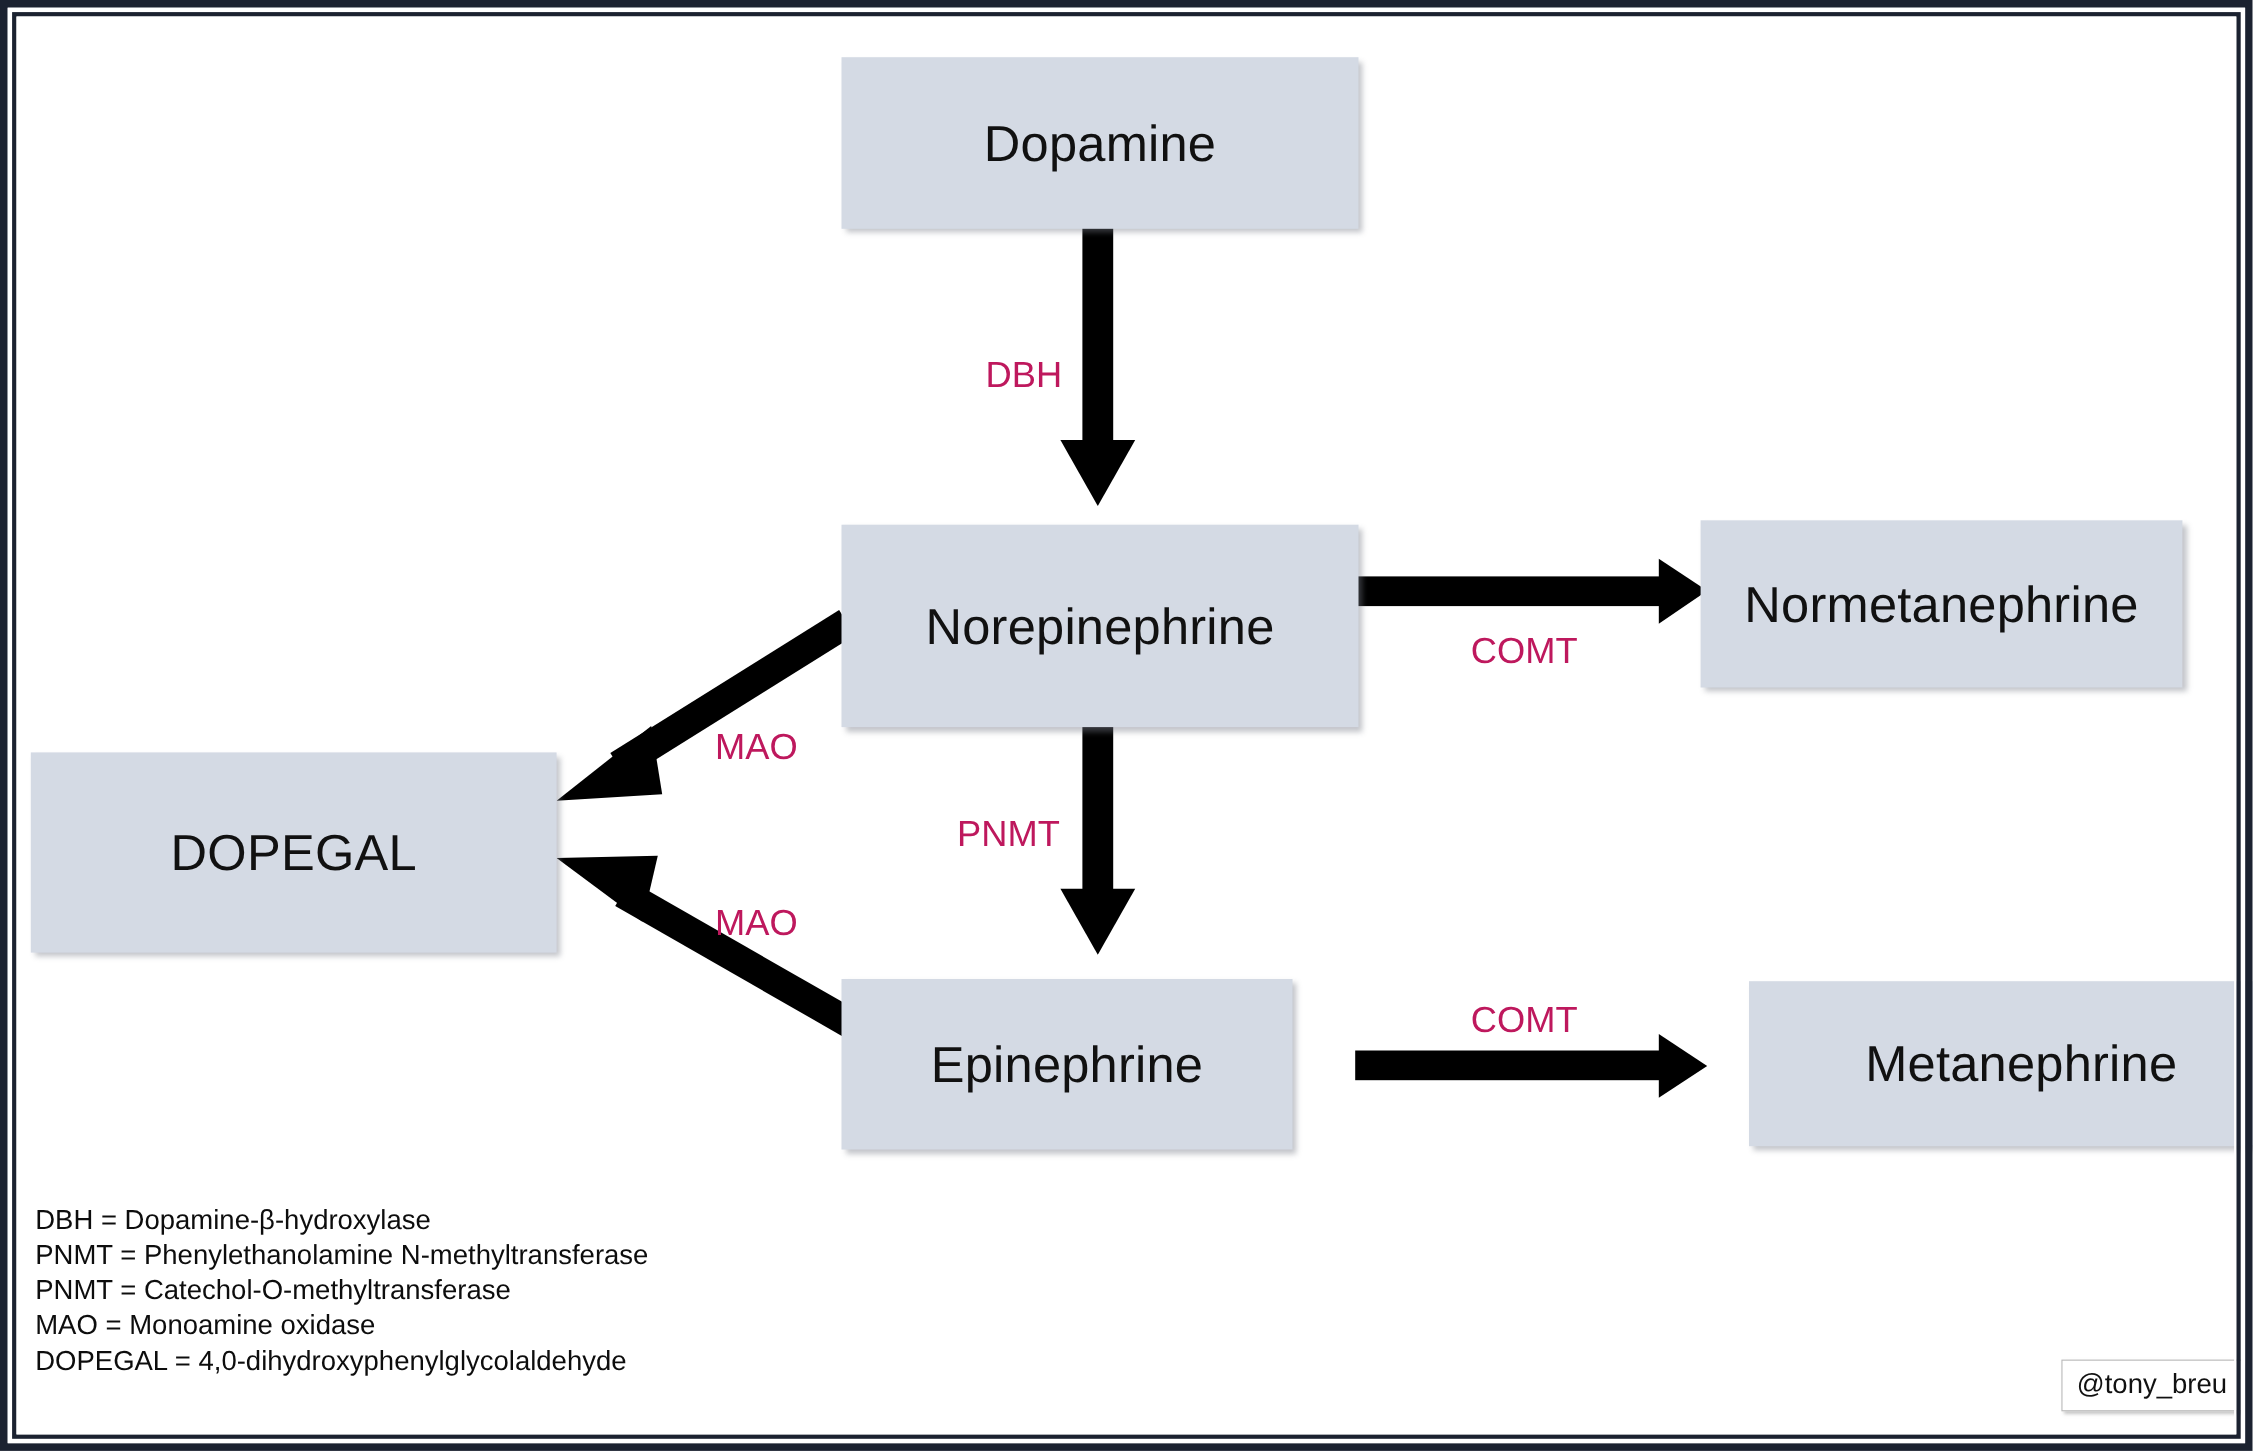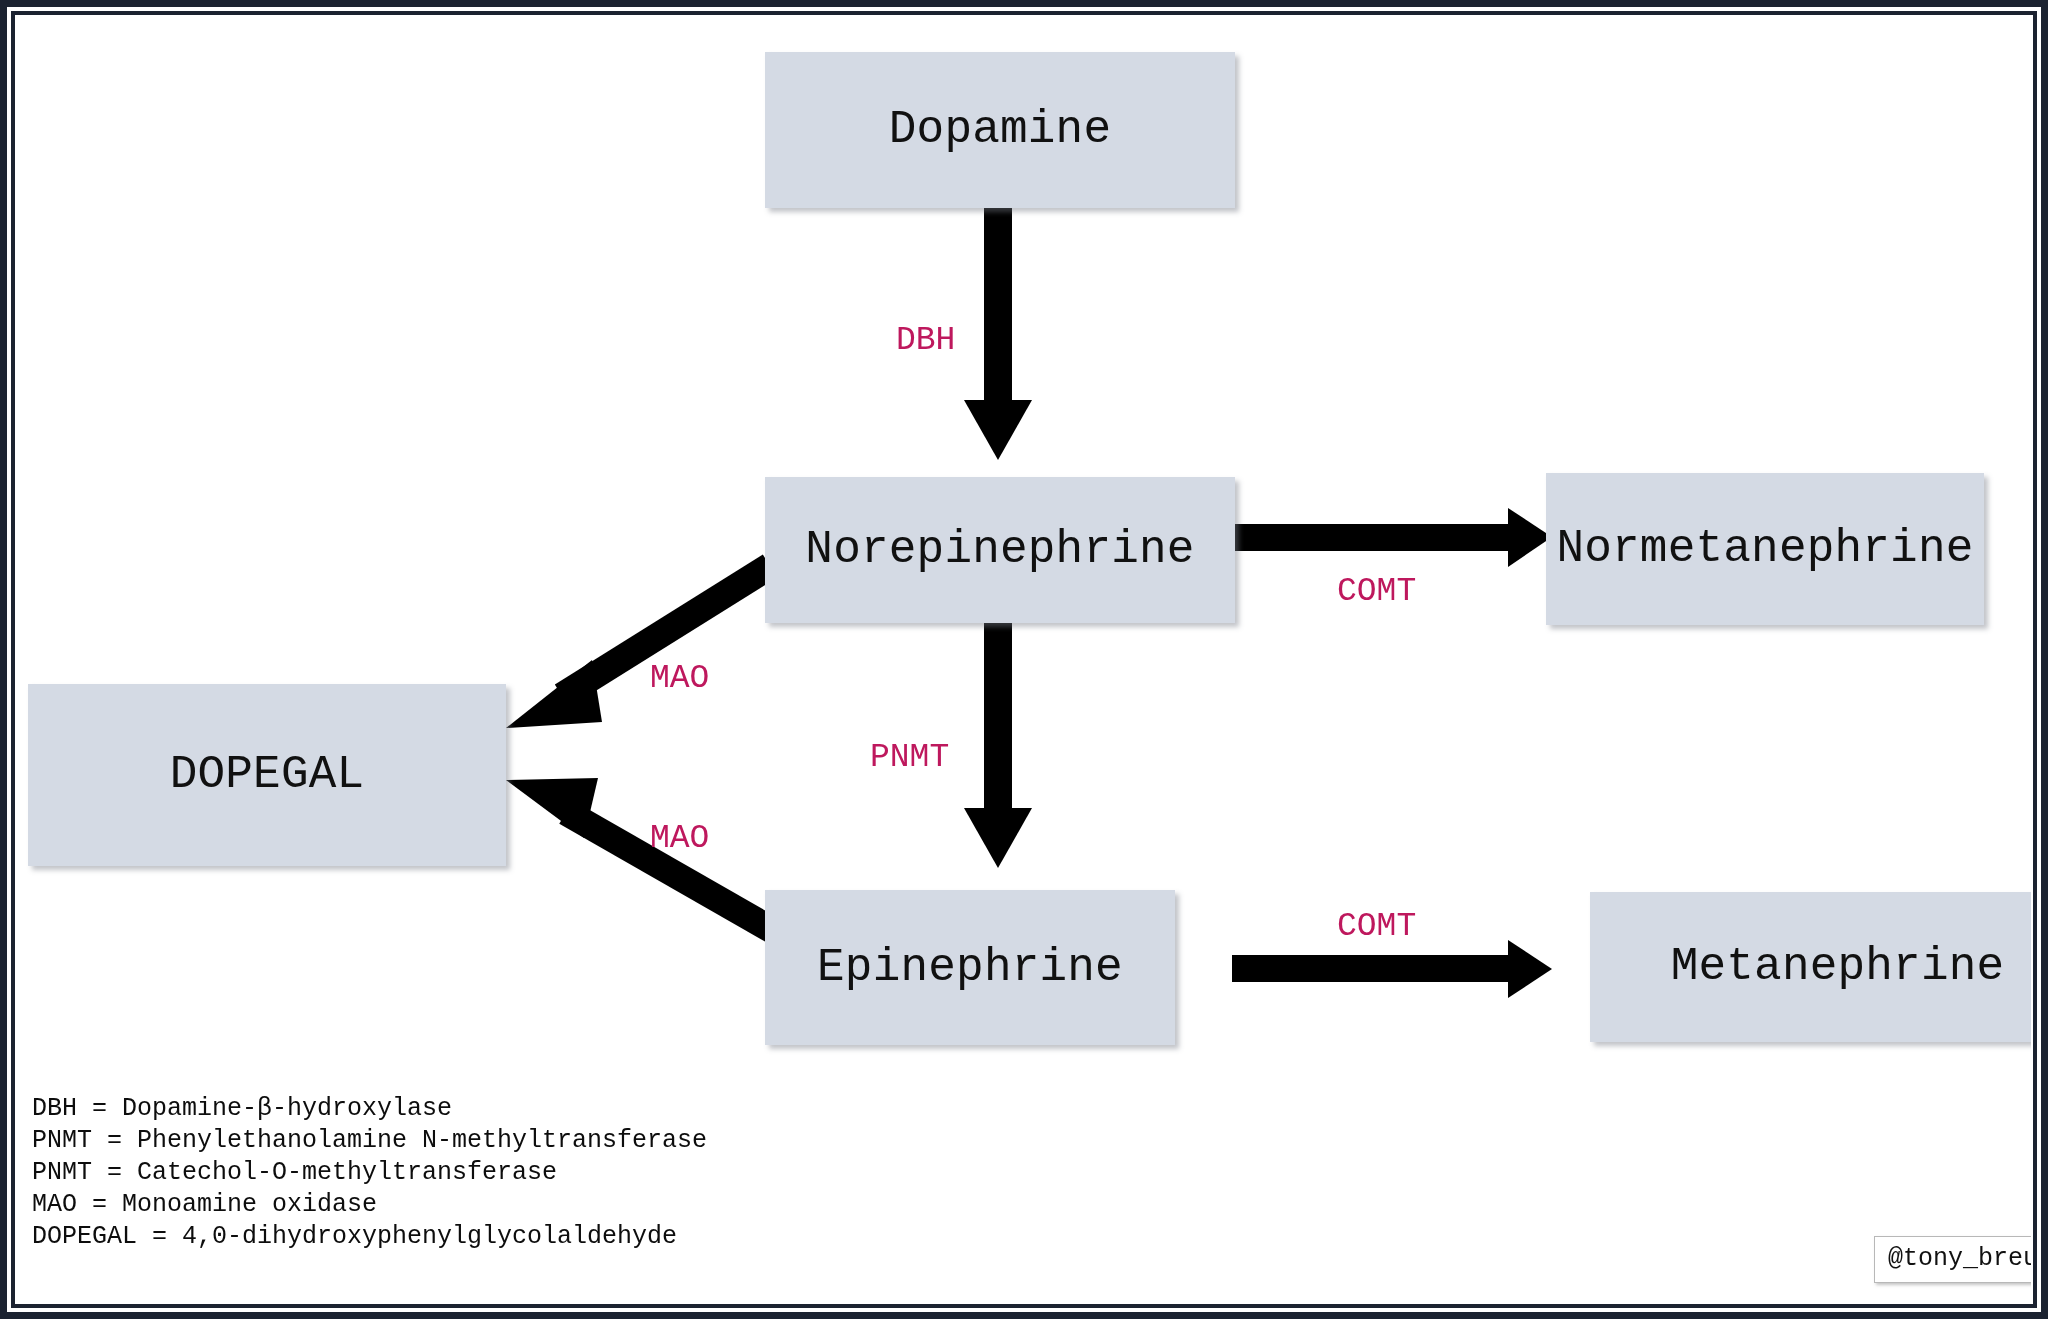--- a/index.html
+++ b/index.html
@@ -6,21 +6,21 @@
     margin: 0;
     padding: 0;
     background: #ffffff;
   }
   #canvas {
     position: relative;
     width: 2048px;
     height: 1319px;
     background: #ffffff;
     overflow: hidden;
-    font-family: Liberation Mono, monospace;
+    font-family: Liberation Sans, sans-serif;
   }
   
   .frame-outer {
     position: absolute;
     left: 0; top: 0;
     width: 2048px; height: 1319px;
     box-sizing: border-box;
     border: 7px solid #1b2230;
     pointer-events: none;
     z-index: 60;
@@ -153,21 +153,21 @@
     <g>
       <line x1="772" y1="930" x2="566" y2="812" stroke="#000000" stroke-width="27"></line>
       <polygon points="506,780 598,778 584,838" fill="#000000"></polygon>
     </g>
   </svg>
 
   <div class="node" style="left:765px; top:52px; width:470px; height:156px;">
     <span class="node-label">Dopamine</span>
   </div>
 
-  <div class="node" style="left:765px; top:477px; width:470px; height:146px;">
+  <div class="node" style="left:765px; top:477px; width:470px; height:184px;">
     <span class="node-label">Norepinephrine</span>
   </div>
 
   <div class="node" style="left:1546px; top:473px; width:438px; height:152px;">
     <span class="node-label">Normetanephrine</span>
   </div>
 
   <div class="node" style="left:28px; top:684px; width:478px; height:182px;">
     <span class="node-label">DOPEGAL</span>
   </div>

